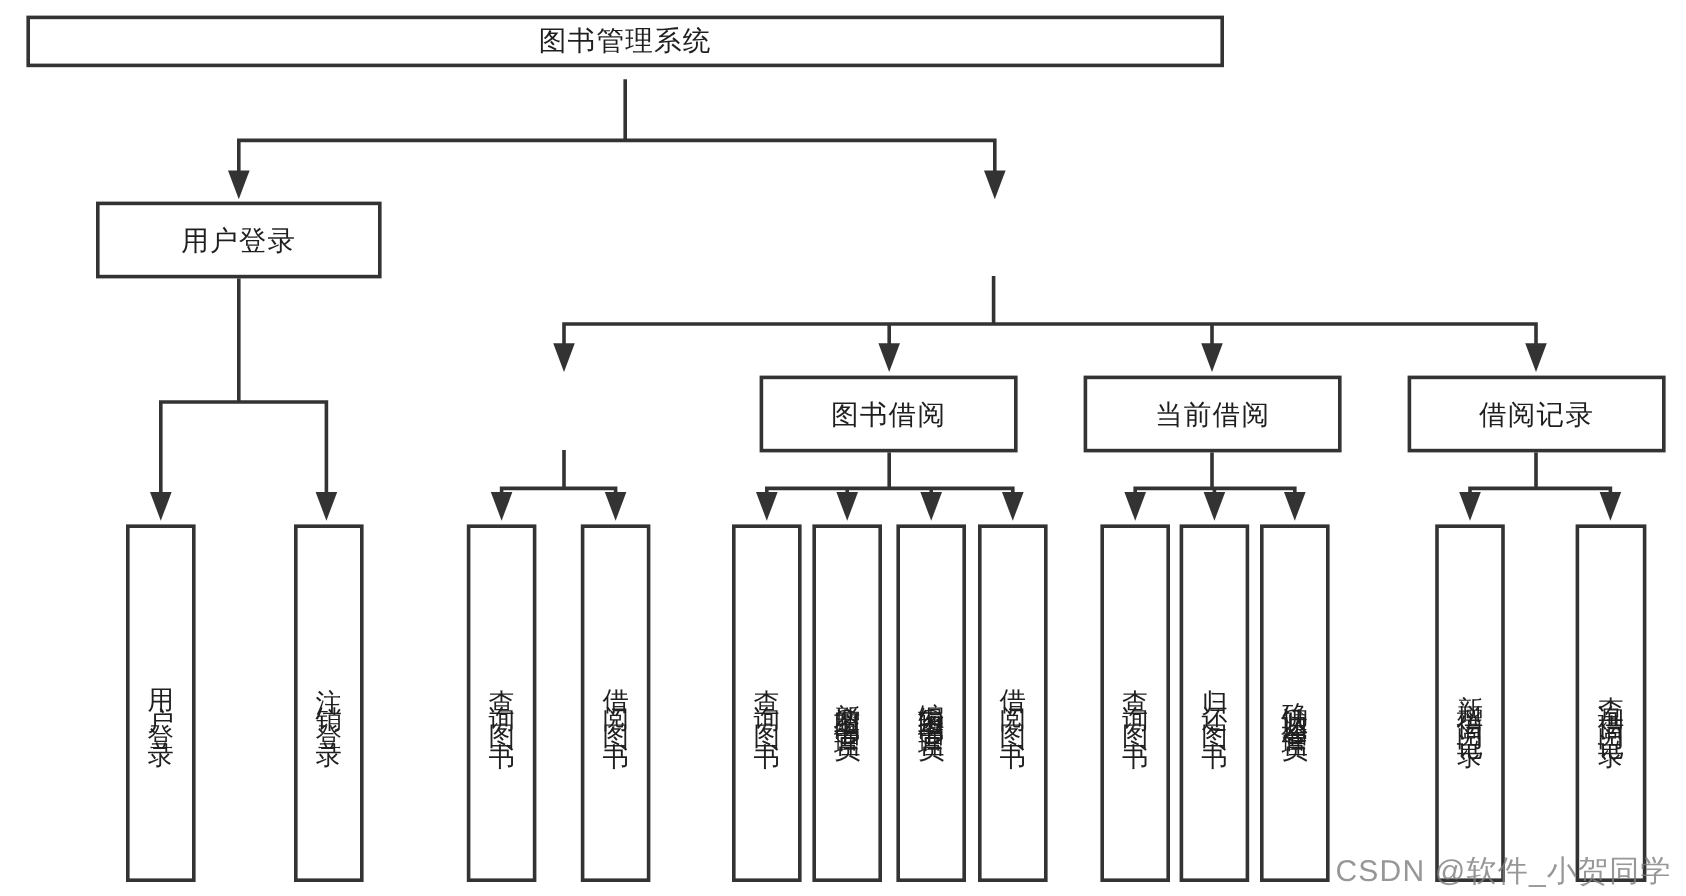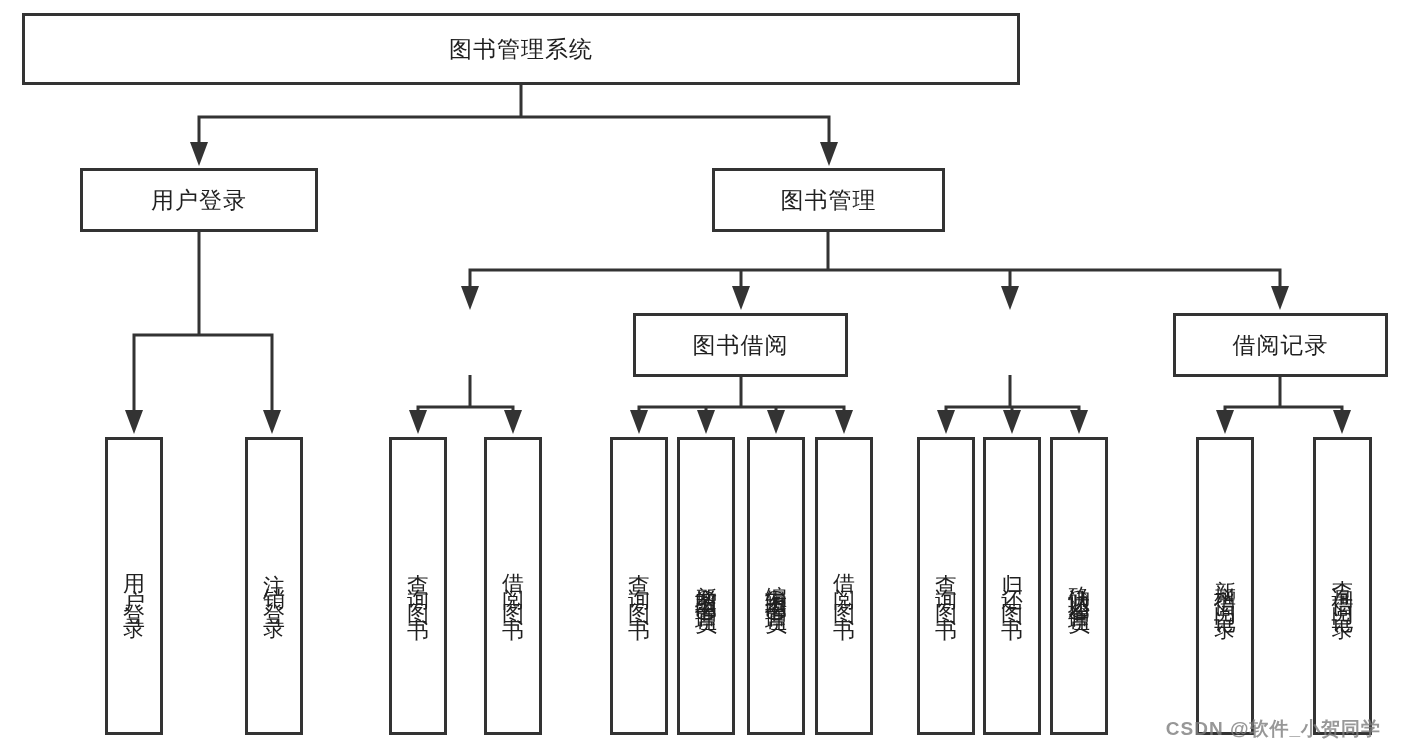--- a/index.html
+++ b/index.html
@@ -42,28 +42,27 @@
     text-orientation: mixed;
     font-size: 22px;
     letter-spacing: 15px;
     line-height: 1;
     white-space: nowrap;
   }
   .leaf.med span { letter-spacing: 8px; }
   .leaf.tight span { letter-spacing: 4px; }
   .watermark {
     position: absolute;
-    right: 24px;
+    right: 12px;
     bottom: 5px;
-    font-size: 19px;
+    font-size: 25px;
     color: rgba(125, 125, 125, 0.8);
     letter-spacing: 1px;
     z-index: 5;
     white-space: nowrap;
-    font-weight: bold;
   }
 </style>
 </head>
 <body>
 
 <div class="canvas">
 
   <svg class="connectors" width="1405" height="747" viewBox="0 0 1405 747">
     <path d="M521,66 V117 M199,146 V117 H829 V146
              M199,230 V335 M134,412 V335 H272 V412
@@ -88,33 +87,33 @@
       <polygon points="776,434 767,410 785,410"></polygon>
       <polygon points="844,434 835,410 853,410"></polygon>
       <polygon points="946,434 937,410 955,410"></polygon>
       <polygon points="1012,434 1003,410 1021,410"></polygon>
       <polygon points="1079,434 1070,410 1088,410"></polygon>
       <polygon points="1225,434 1216,410 1234,410"></polygon>
       <polygon points="1342,434 1333,410 1351,410"></polygon>
     </g>
   </svg>
 
-  <div class="box" style="left:22px; top:13px; width:998px; height:72px;justify-content:center;">
+  <div class="box" style="left:22px; top:13px; width:998px; height:43px;justify-content:center;">
     <span class="h-label">图书管理系统</span>
   </div>
 
   <div class="box" style="left:80px; top:168px; width:238px; height:64px;">
     <span class="h-label">用户登录</span>
   </div>
-  <div class="box" style="left:712px; top:168px; width:233px; height:64px;">
-    <span class="h-label">图书管理</span>
-  </div>
 
   <div class="box" style="left:633px; top:313px; width:215px; height:64px;text-align:right;">
     <span class="h-label">图书借阅</span>
+  </div>
+  <div class="box" style="left:903px; top:313px; width:215px; height:64px;">
+    <span class="h-label">当前借阅</span>
   </div>
   <div class="box" style="left:1173px; top:313px; width:215px; height:64px;">
     <span class="h-label">借阅记录</span>
   </div>
 
   <div class="box leaf" style="left:105px; top:437px; width:58px; height:298px;">
     <span>用户登录</span>
   </div>
   <div class="box leaf" style="left:245px; top:437px; width:58px; height:298px;">
     <span>注销登录</span>

